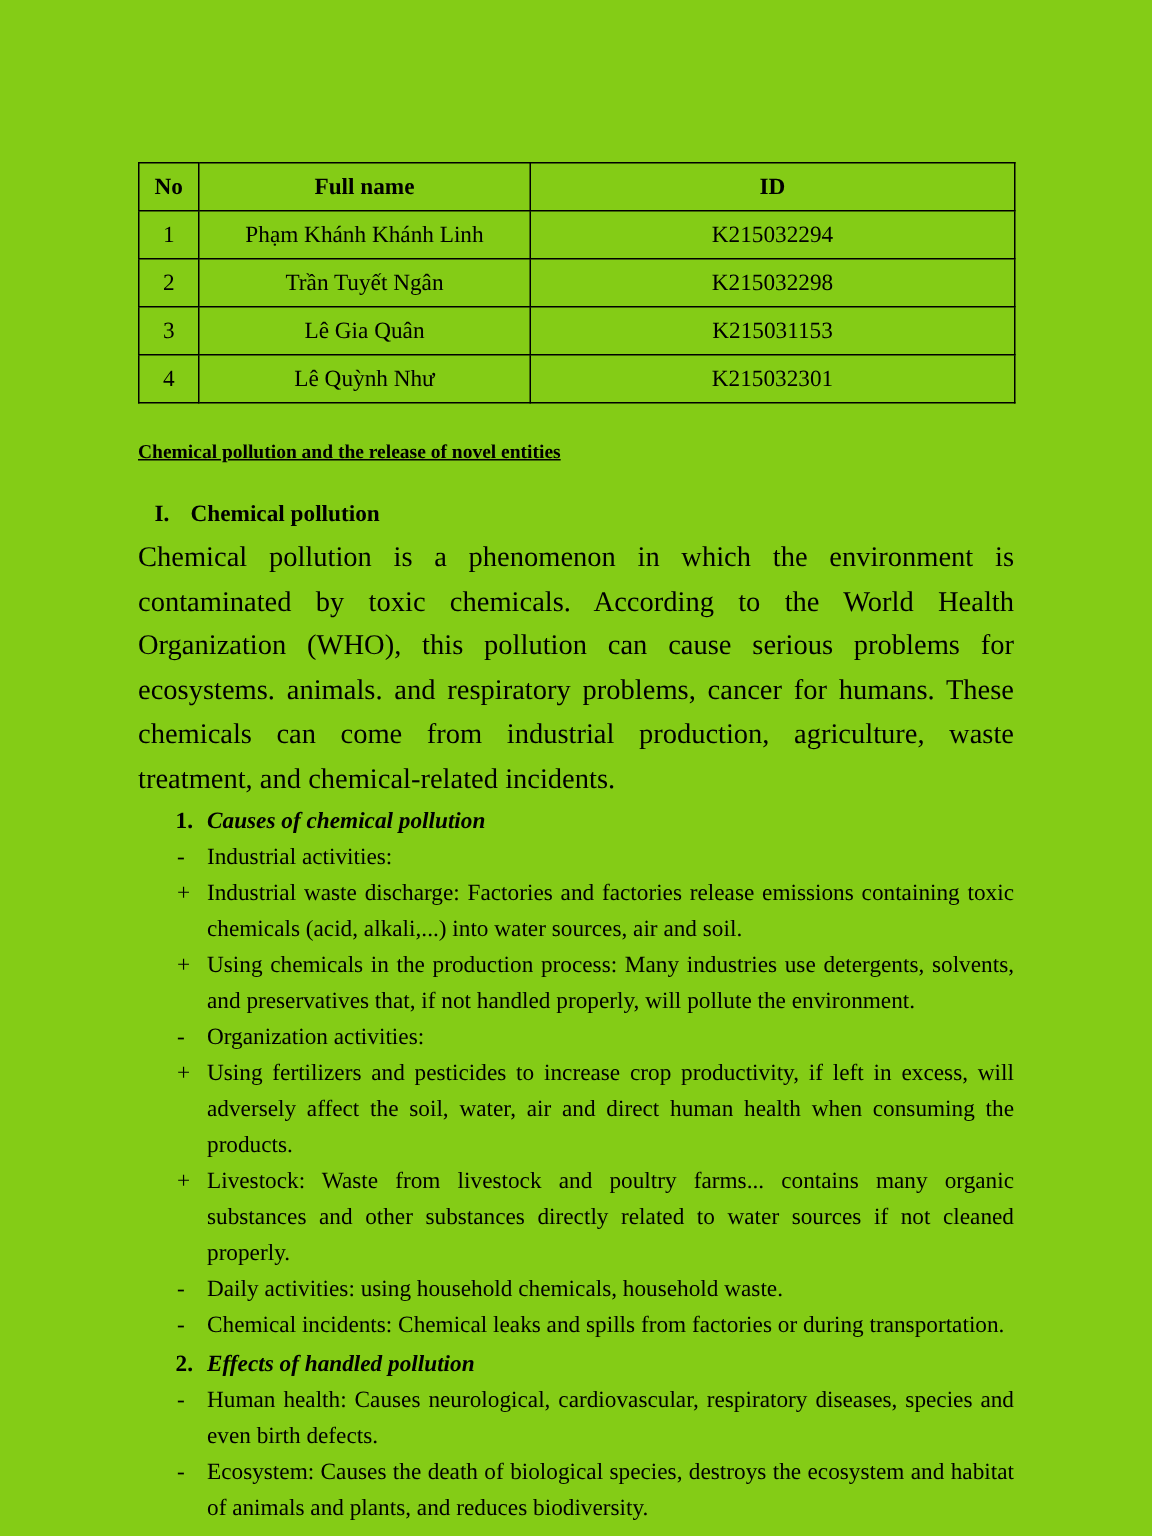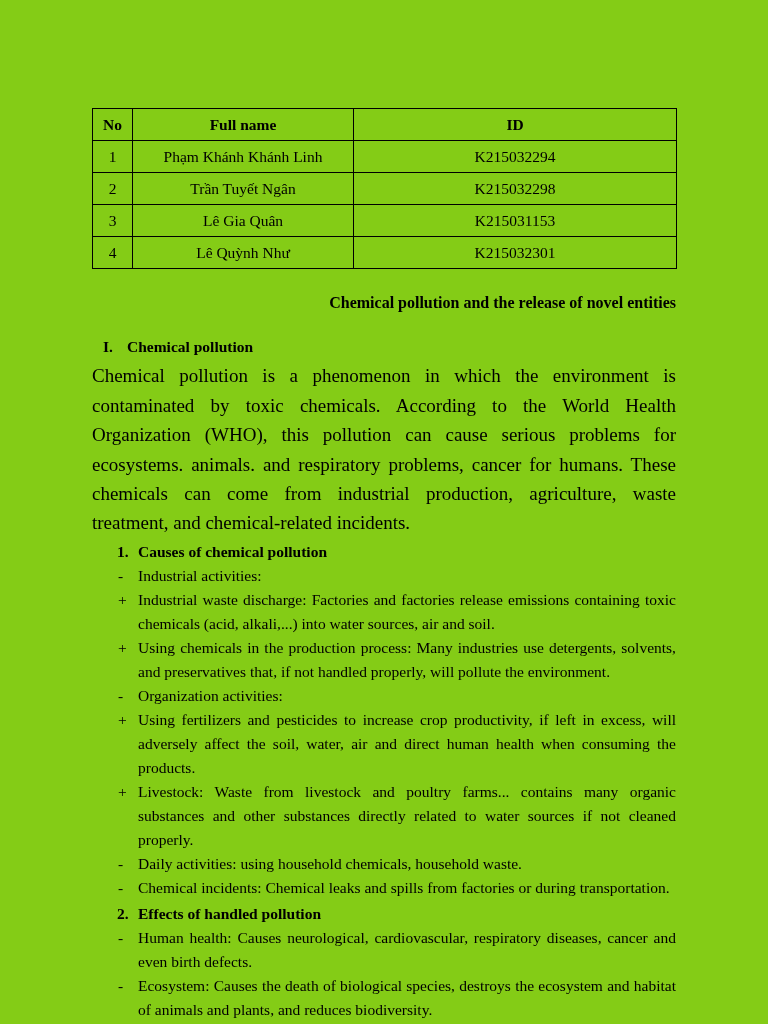--- a/index.html
+++ b/index.html
@@ -49,25 +49,26 @@
   }
   table.roster th {
     font-weight: bold;
   }
   table.roster td.num {
     font-weight: normal;
   }
 
   
   .doc-title {
-    text-align: right;
-    font-weight: bold;
-    font-size: 16px;
+    text-align: left;
+    font-weight: bold;
+    font-size: 13px;
     margin: 24px 0 0 0;
     line-height: 1.3;
+    text-decoration: underline;
   }
 
   
   .section-heading {
     display: flex;
     margin: 22px 0 0 0;
     font-weight: bold;
     font-size: 15.5px;
     line-height: 1.45;
   }
@@ -99,20 +100,21 @@
     line-height: 1.55;
   }
   .num-heading .marker {
     width: 46px;
     flex: 0 0 46px;
     padding-left: 25px;
     box-sizing: border-box;
   }
   .num-heading .heading-text {
     flex: 1 1 auto;
+    font-style: italic;
   }
 
   
   .bullet {
     display: flex;
     margin: 0;
     font-size: 15.5px;
     line-height: 1.55;
   }
   .bullet .marker {
@@ -222,21 +224,21 @@
       <span class="bullet-text">Chemical incidents: Chemical leaks and spills from factories or during transportation.</span>
     </div>
 
     <div class="num-heading">
       <span class="marker">2.</span>
       <span class="heading-text">Effects of handled pollution</span>
     </div>
 
     <div class="bullet">
       <span class="marker">-</span>
-      <span class="bullet-text">Human health: Causes neurological, cardiovascular, respiratory diseases, cancer and even birth defects.</span>
+      <span class="bullet-text">Human health: Causes neurological, cardiovascular, respiratory diseases, species and even birth defects.</span>
     </div>
     <div class="bullet">
       <span class="marker">-</span>
       <span class="bullet-text">Ecosystem: Causes the death of biological species, destroys the ecosystem and habitat of animals and plants, and reduces biodiversity.</span>
     </div>
 
   </div>
 </div>
 
 </body></html>

